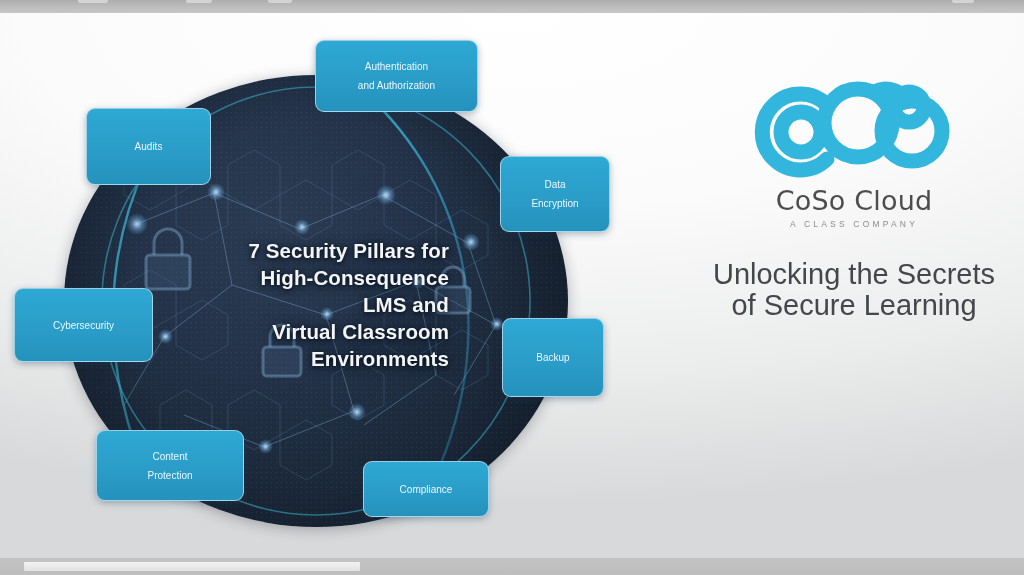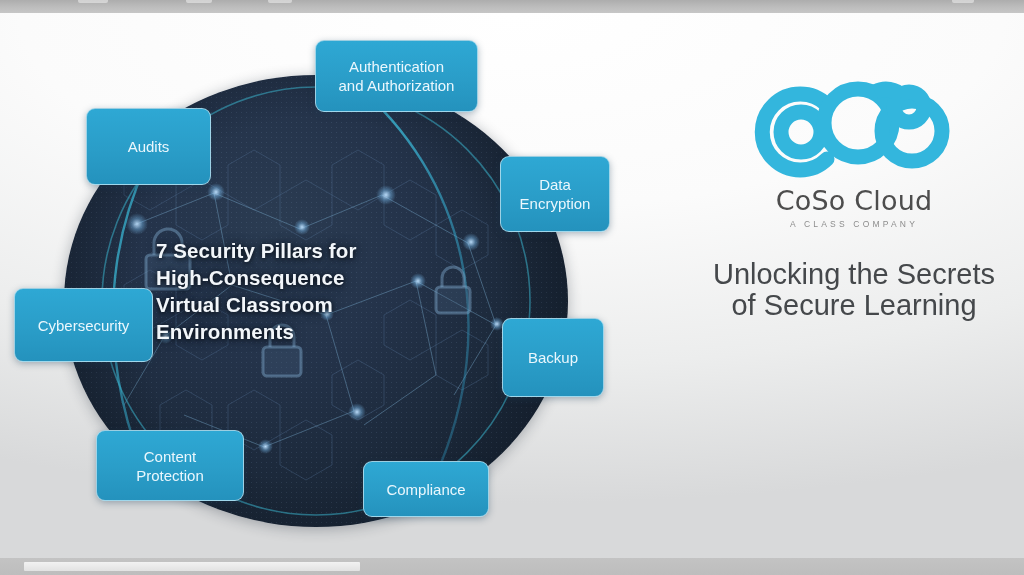--- a/index.html
+++ b/index.html
@@ -60,41 +60,41 @@
     position:absolute; border-radius:50%;
     background: radial-gradient(circle, rgba(190,225,255,.95) 0%, rgba(120,185,235,.45) 35%, rgba(90,160,220,0) 70%);
   }
   .vignette {
     position:absolute; inset:0; border-radius:50%;
     background: radial-gradient(circle at 50% 50%, rgba(0,0,0,0) 54%, rgba(8,14,22,.55) 100%);
   }
 
   
   .pillar-title {
-    position:absolute; left:156px; top:224px; width:310px;
-    text-align:left;
+    position:absolute; left:139px; top:224px; width:310px;
+    text-align:right;
     color:#f2f6fa;
     font-weight:bold;
     font-size:20.5px;
     line-height:27px;
     letter-spacing:.1px;
     text-shadow: 0 1px 5px rgba(0,0,0,.75), 0 0 12px rgba(10,20,35,.6);
   }
   .pillar-title div { white-space: nowrap; }
 
   
   .chip {
     position:absolute;
     background: linear-gradient(180deg,#2ea8d4 0%,#2a9dc8 55%,#2492bd 100%);
     border-radius:9px;
     border:1px solid rgba(255,255,255,.55);
     color:#eaf7fd;
     display:flex; align-items:center; justify-content:center;
     text-align:center;
-    font-size:15px; line-height:19px;
+    font-size:10px; line-height:19px;
     padding:4px 8px;
     box-shadow: 0 2px 7px rgba(30,60,85,.35);
   }
   .chip span { display:block; }
 
   
   .brand { position:absolute; left:704px; top:62px; width:300px; text-align:center; }
   .logo-mark { width:200px; height:108px; margin:0 auto; display:block; }
   .logo-word {
     margin-top:2px;
@@ -211,20 +211,21 @@
         <div class="glow" style="left:94px;top:254px;width:15px;height:15px;"></div>
         <div class="glow" style="left:426px;top:242px;width:14px;height:14px;"></div>
 
         <div class="vignette"></div>
       </div>
     </div>
 
     <div class="pillar-title">
       <div>7 Security Pillars for</div>
       <div>High-Consequence</div>
+      <div>LMS and</div>
       <div>Virtual Classroom</div>
       <div>Environments</div>
     </div>
 
     <div class="chip" style="left:315px;top:27px;width:163px;height:72px;">
       <div>
         <span>Authentication</span>
         <span>and Authorization</span>
       </div>
     </div>

